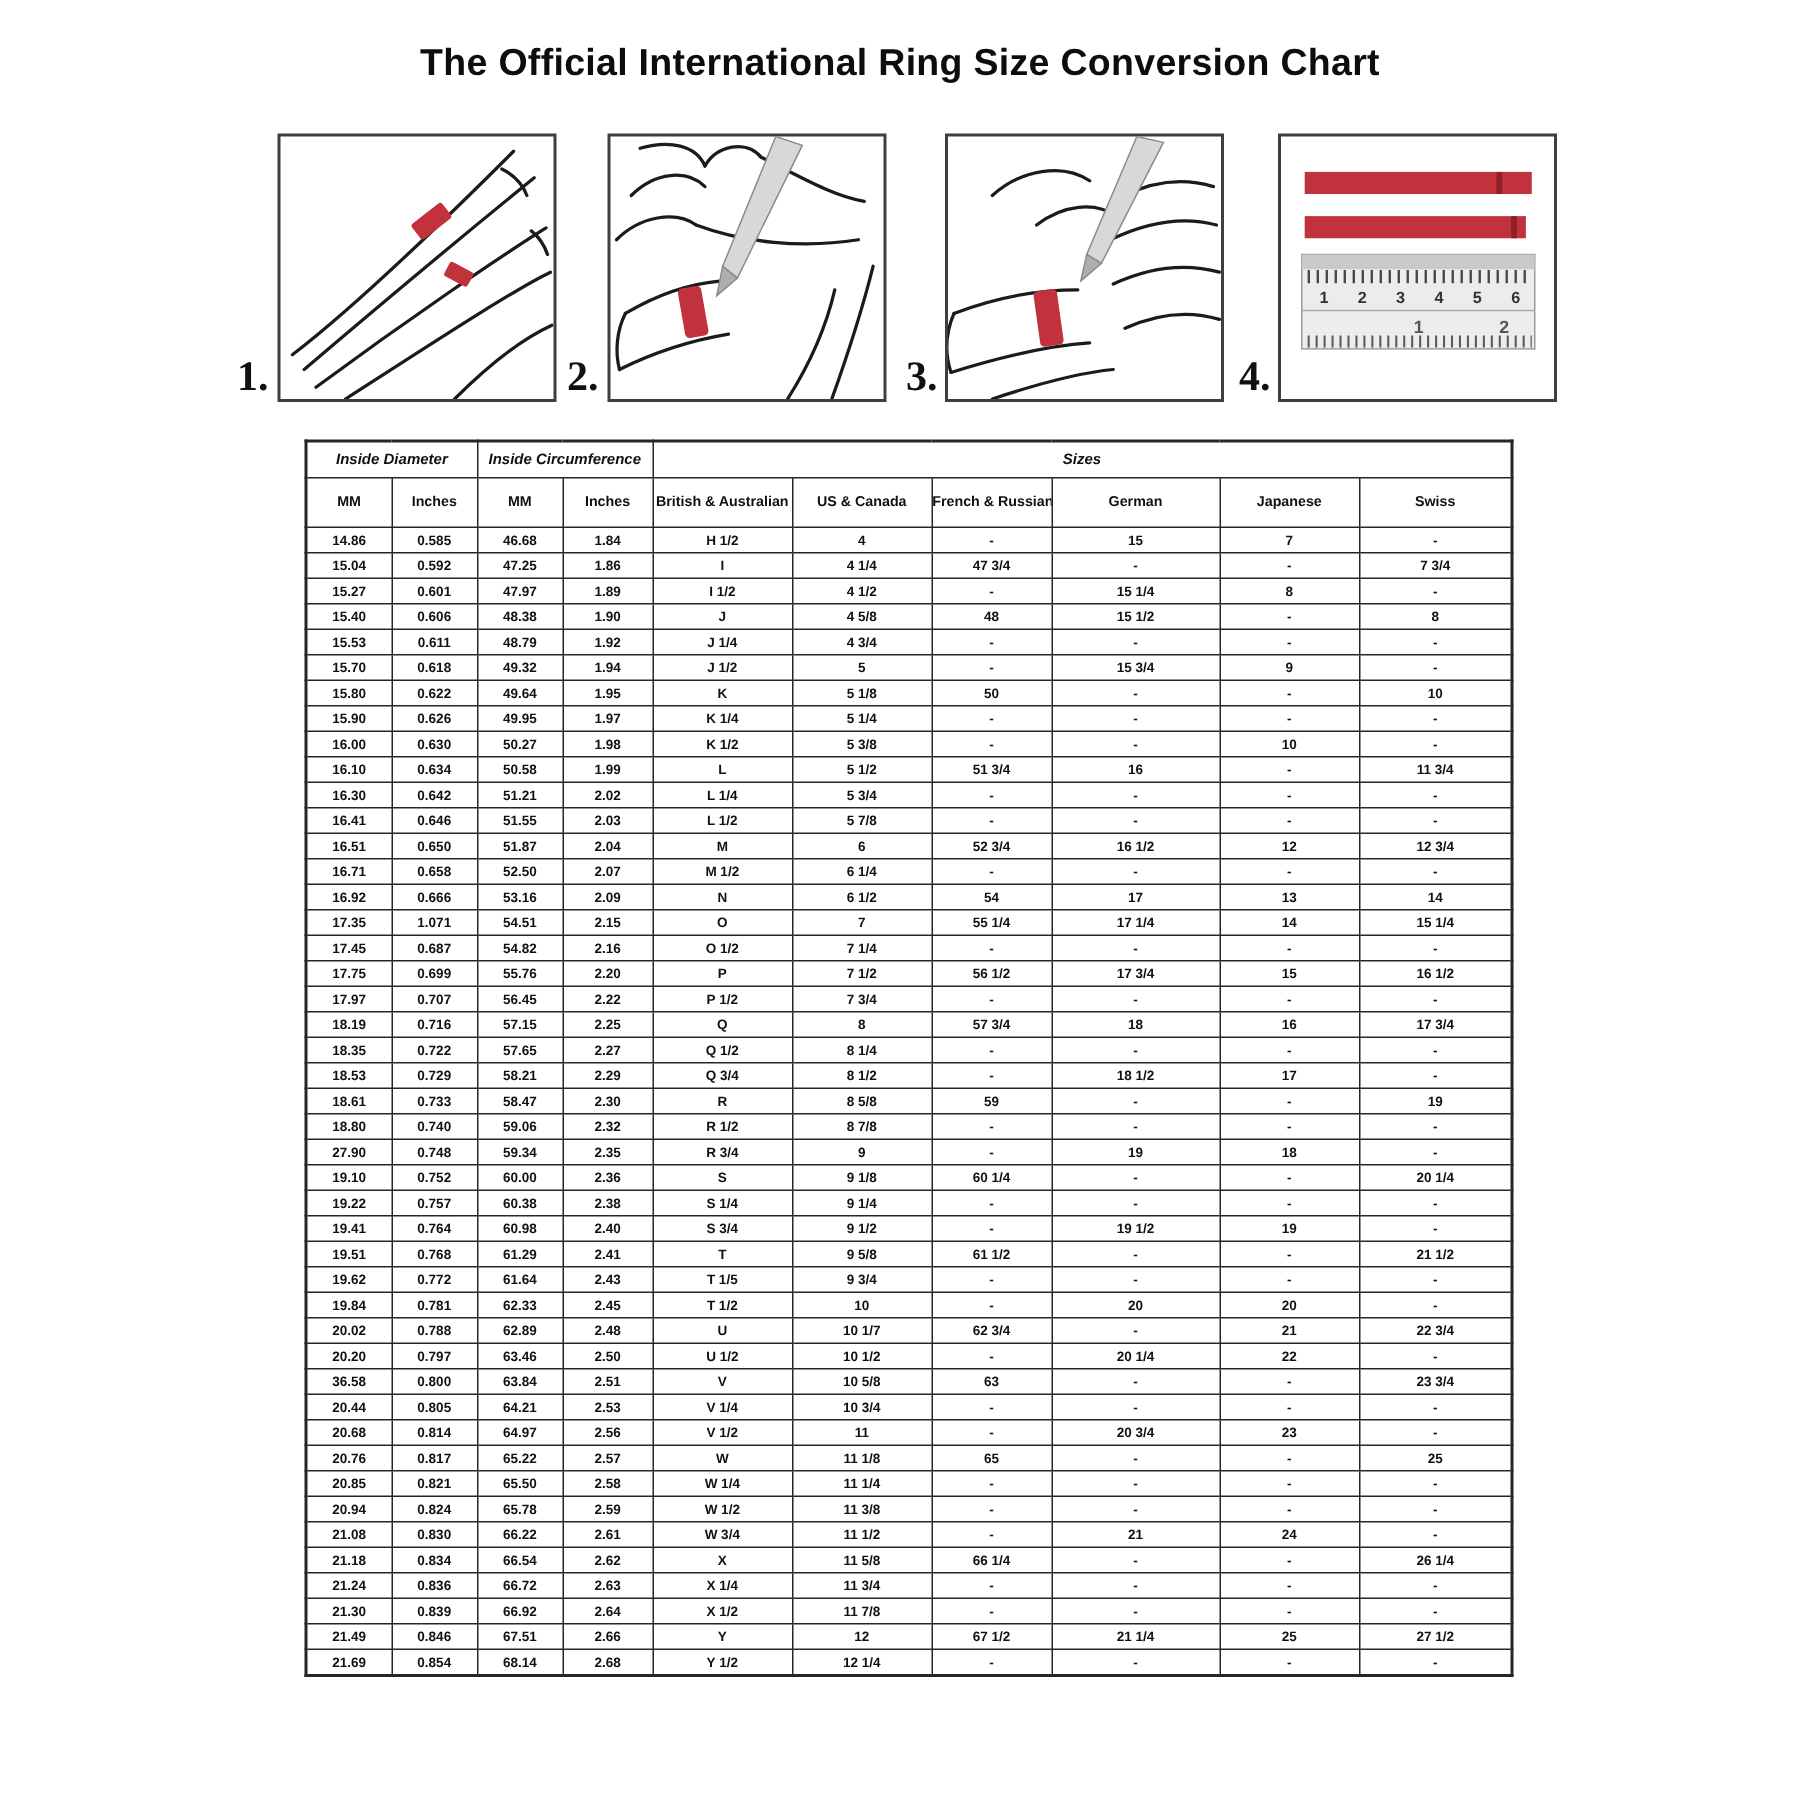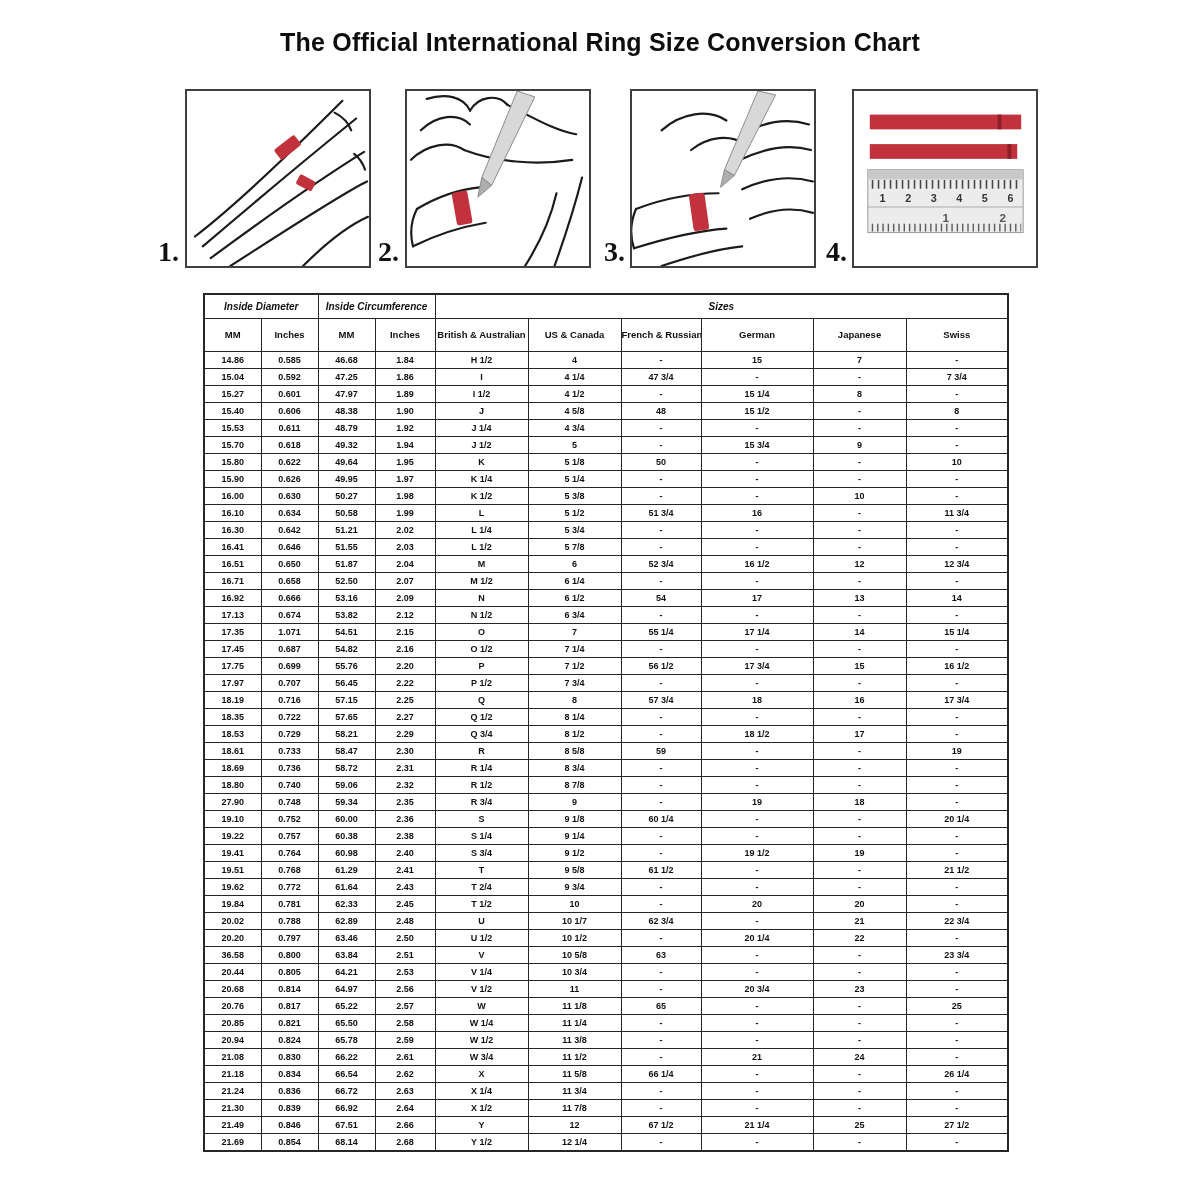--- a/index.html
+++ b/index.html
@@ -342,32 +342,20 @@
           <td>53.16</td>
           <td>2.09</td>
           <td>N</td>
           <td>6 1/2</td>
           <td>54</td>
           <td>17</td>
           <td>13</td>
           <td>14</td>
         </tr>
         <tr>
-          <td>17.13</td>
-          <td>0.674</td>
-          <td>53.82</td>
-          <td>2.12</td>
-          <td>N 1/2</td>
-          <td>6 3/4</td>
-          <td>-</td>
-          <td>-</td>
-          <td>-</td>
-          <td>-</td>
-        </tr>
-        <tr>
           <td>17.35</td>
           <td>1.071</td>
           <td>54.51</td>
           <td>2.15</td>
           <td>O</td>
           <td>7</td>
           <td>55 1/4</td>
           <td>17 1/4</td>
           <td>14</td>
           <td>15 1/4</td>
@@ -450,32 +438,20 @@
           <td>58.47</td>
           <td>2.30</td>
           <td>R</td>
           <td>8 5/8</td>
           <td>59</td>
           <td>-</td>
           <td>-</td>
           <td>19</td>
         </tr>
         <tr>
-          <td>18.69</td>
-          <td>0.736</td>
-          <td>58.72</td>
-          <td>2.31</td>
-          <td>R 1/4</td>
-          <td>8 3/4</td>
-          <td>-</td>
-          <td>-</td>
-          <td>-</td>
-          <td>-</td>
-        </tr>
-        <tr>
           <td>18.80</td>
           <td>0.740</td>
           <td>59.06</td>
           <td>2.32</td>
           <td>R 1/2</td>
           <td>8 7/8</td>
           <td>-</td>
           <td>-</td>
           <td>-</td>
           <td>-</td>
@@ -538,21 +514,21 @@
           <td>61 1/2</td>
           <td>-</td>
           <td>-</td>
           <td>21 1/2</td>
         </tr>
         <tr>
           <td>19.62</td>
           <td>0.772</td>
           <td>61.64</td>
           <td>2.43</td>
-          <td>T 2/4</td>
+          <td>T 1/5</td>
           <td>9 3/4</td>
           <td>-</td>
           <td>-</td>
           <td>-</td>
           <td>-</td>
         </tr>
         <tr>
           <td>19.84</td>
           <td>0.781</td>
           <td>62.33</td>

